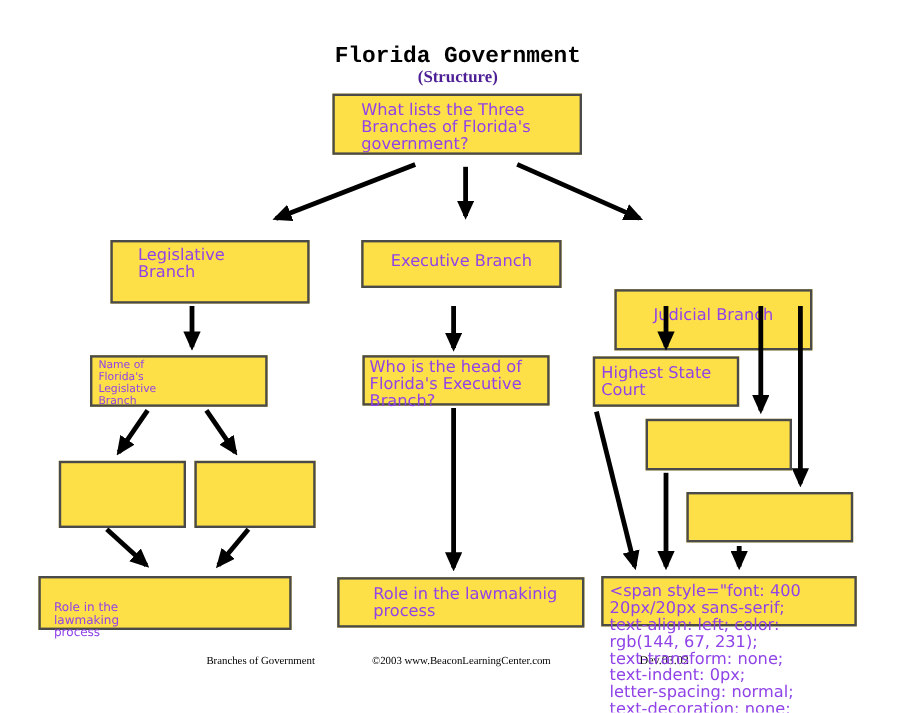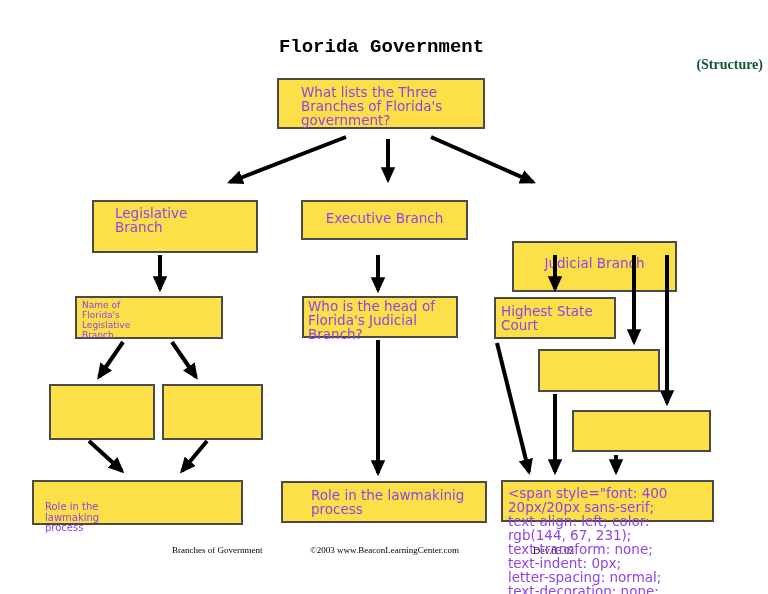--- a/index.html
+++ b/index.html
@@ -1,21 +1,21 @@
 <!DOCTYPE html>
 <html><head>
 <meta charset="utf-8">
 <style>
   html,body{margin:0;padding:0;background:#fff;}
   .canvas{position:relative;width:768px;height:594px;background:#ffffff;overflow:hidden;
           font-family:"DejaVu Sans",sans-serif;}
   .title{position:absolute;left:0;top:36px;width:763px;text-align:center;
          font-family:Liberation Mono, monospace;font-weight:bold;font-size:19px;color:#000;}
-  .subtitle{position:absolute;left:0;top:57px;width:763px;text-align:right;
-            font-family:"Liberation Serif",serif;font-weight:bold;font-size:14px;color:#14532d;}
+  .subtitle{position:absolute;left:0;top:57px;width:763px;text-align:center;
+            font-family:"Liberation Serif",serif;font-weight:bold;font-size:14px;color:#4c1d95;}
   .box{position:absolute;border:2px solid #4a4a4a;background:#fde047;box-sizing:border-box;}
   .ptext{color:#9043e7;white-space:pre-line;}
   .std{font-size:13.5px;line-height:14px;}
   .tiny{font-size:9px;line-height:10px;}
   .small{font-size:10px;line-height:10.5px;}
   
   .b-question{left:277px;top:78px;width:208px;height:51px;padding:5px 0 0 22px;}
   .b-legis{left:92px;top:200px;width:166px;height:53px;padding:4px 0 0 21px;}
   .b-exec{left:301px;top:200px;width:167px;height:40px;padding:9px 0 0 0;text-align:center;}
   .b-judi{left:512px;top:202px;width:165px;height:51px;padding:13px 0 0 0;text-align:center;margin-top:39px;}
@@ -82,21 +82,21 @@
   <div class="box b-exec ptext std">Executive Branch</div>
 
   <div class="box b-judi ptext std">Judicial Branch</div>
 
   <div class="box b-nameof ptext tiny">Name of
 Florida's
 Legislative
 Branch</div>
 
   <div class="box b-whohead ptext std">Who is the head of
-Florida's Judicial
+Florida's Executive
 Branch?</div>
 
   <div class="box b-highest ptext std">Highest State
 Court</div>
 
   <div class="box b-empty1"></div>
 
   <div class="box b-empty2"></div>
 
   <div class="box b-legA"></div>

